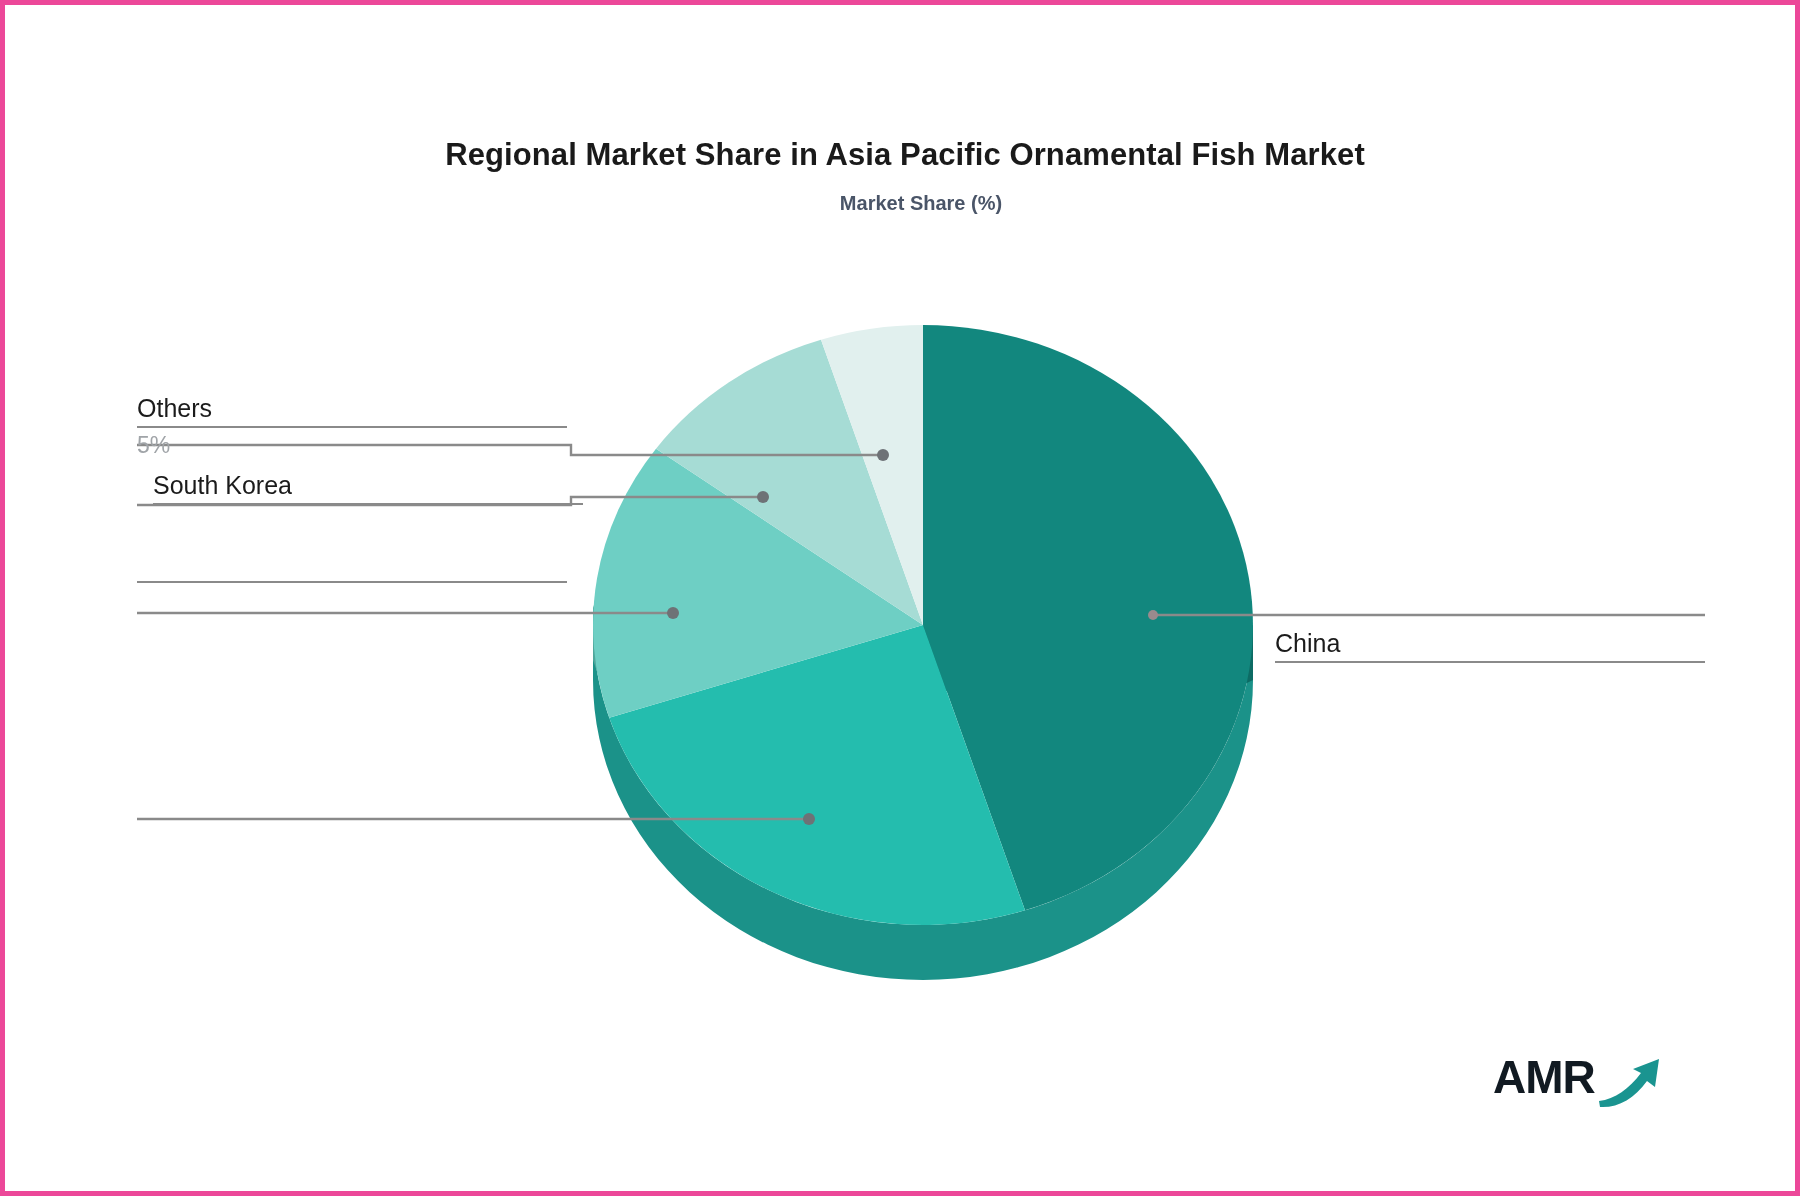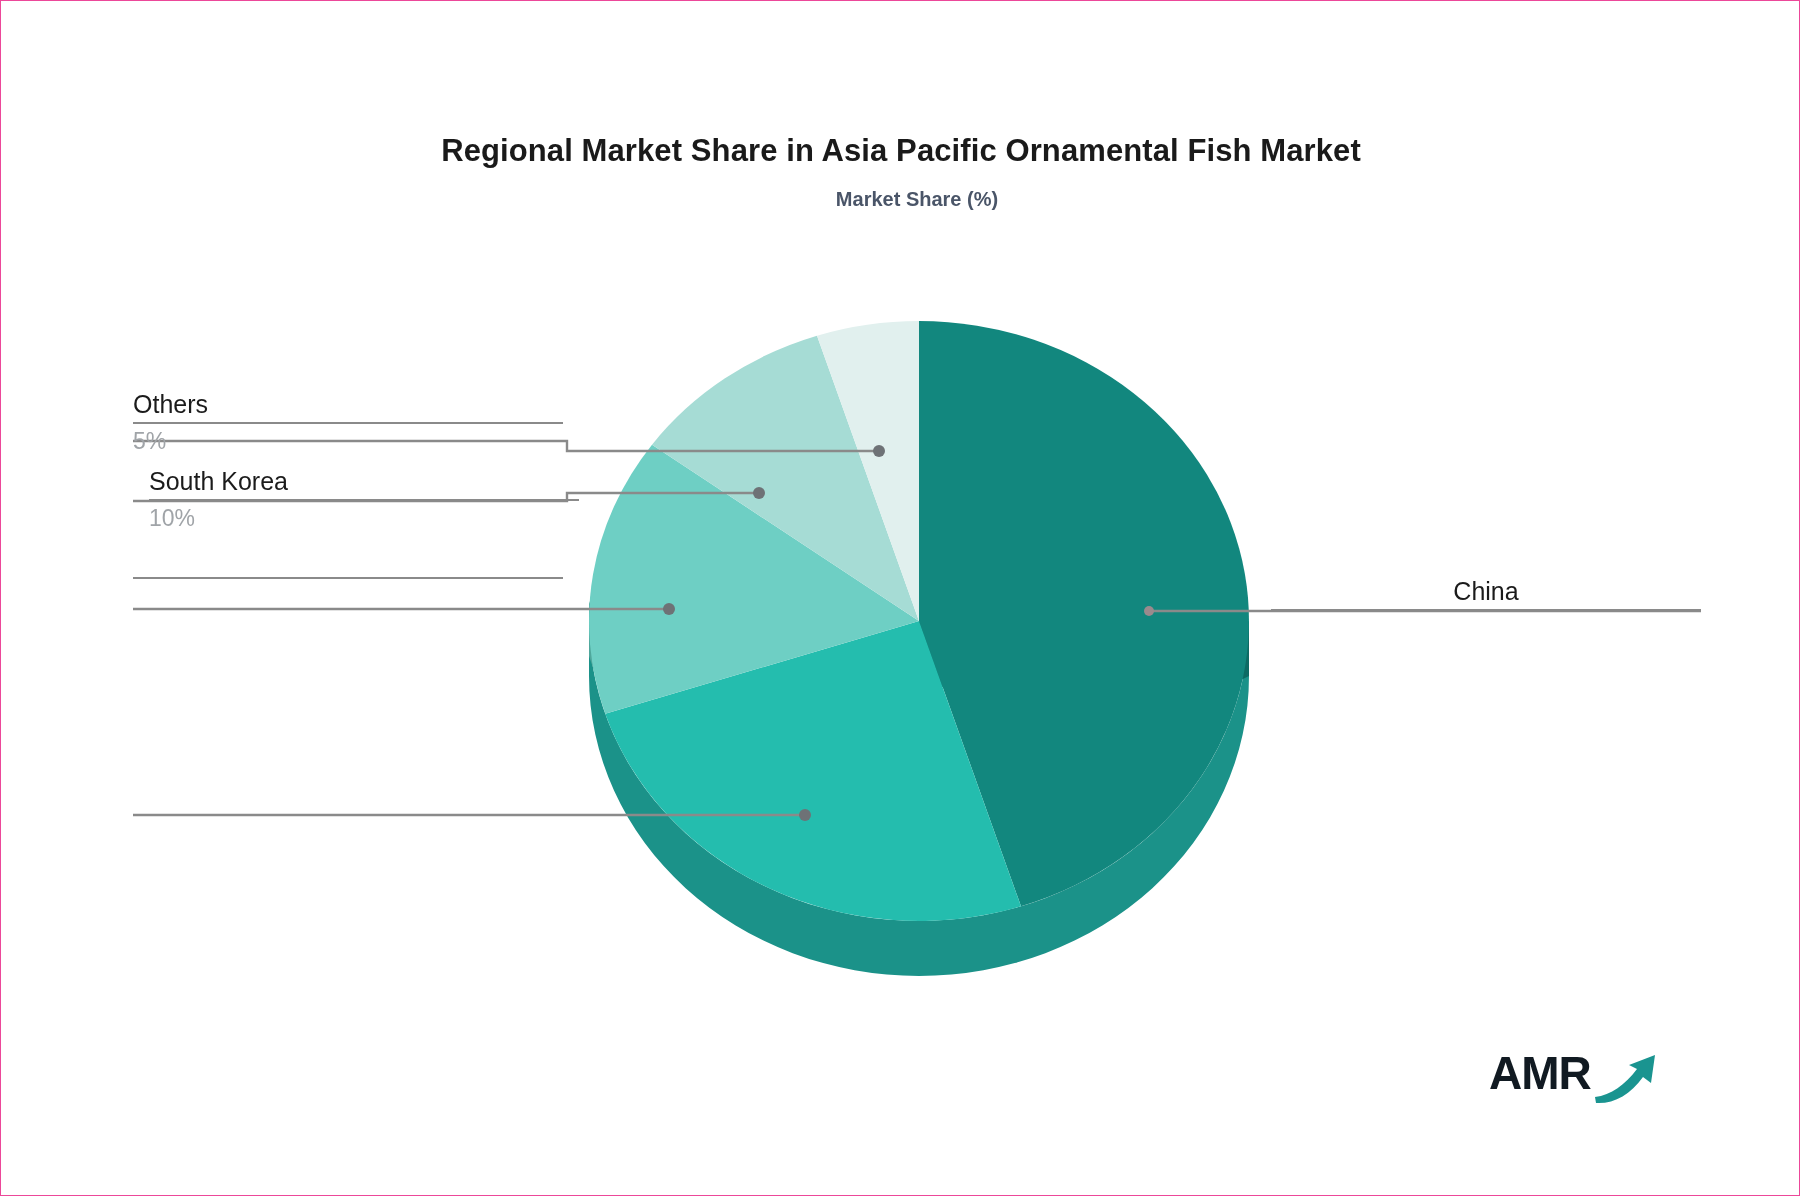--- a/index.html
+++ b/index.html
@@ -8,21 +8,21 @@
     background: #ffffff;
   }
   body {
     font-family: "Liberation Sans", sans-serif;
   }
   #canvas {
     position: relative;
     width: 1800px;
     height: 1196px;
     background: #ffffff;
-    border: 1px solid #ec4899;
+    border: 5px solid #ec4899;
     box-sizing: border-box;
     overflow: hidden;
   }
 
   
   .chart-title {
     position: absolute;
     left: 0;
     top: 132px;
     width: 1800px;
@@ -68,21 +68,22 @@
     border-top: 2px solid #8a8a8a;
     margin: 3px 0 2px 0;
   }
   .callout .cl-value {
     font-size: 23px;
     color: #a0a4a8;
     line-height: 30px;
     white-space: nowrap;
   }
   .callout.right {
-    text-align: center;
+    text-align: left;
+    margin-top: 48px;
   }
 
   
   #amr-logo {
     position: absolute;
     left: 1488px;
     top: 1040px;
     width: 190px;
     height: 72px;
   }
@@ -151,21 +152,20 @@
 
   <div class="callout" style="left:132px; top:388px;">
     <div class="cl-name">Others</div>
     <div class="cl-rule"></div>
     <div class="cl-value">5%</div>
   </div>
 
   <div class="callout" style="left:132px; top:465px;margin-left:16px;">
     <div class="cl-name">South Korea</div>
     <div class="cl-rule"></div>
-    <div class="cl-value">10%</div>
   </div>
 
   <div class="callout" style="left:132px; top:573px;">
     <div class="cl-rule"></div>
   </div>
 
 
   <div class="callout right" style="left:1270px; top:575px; width:430px;">
     <div class="cl-name">China</div>
     <div class="cl-rule"></div>

